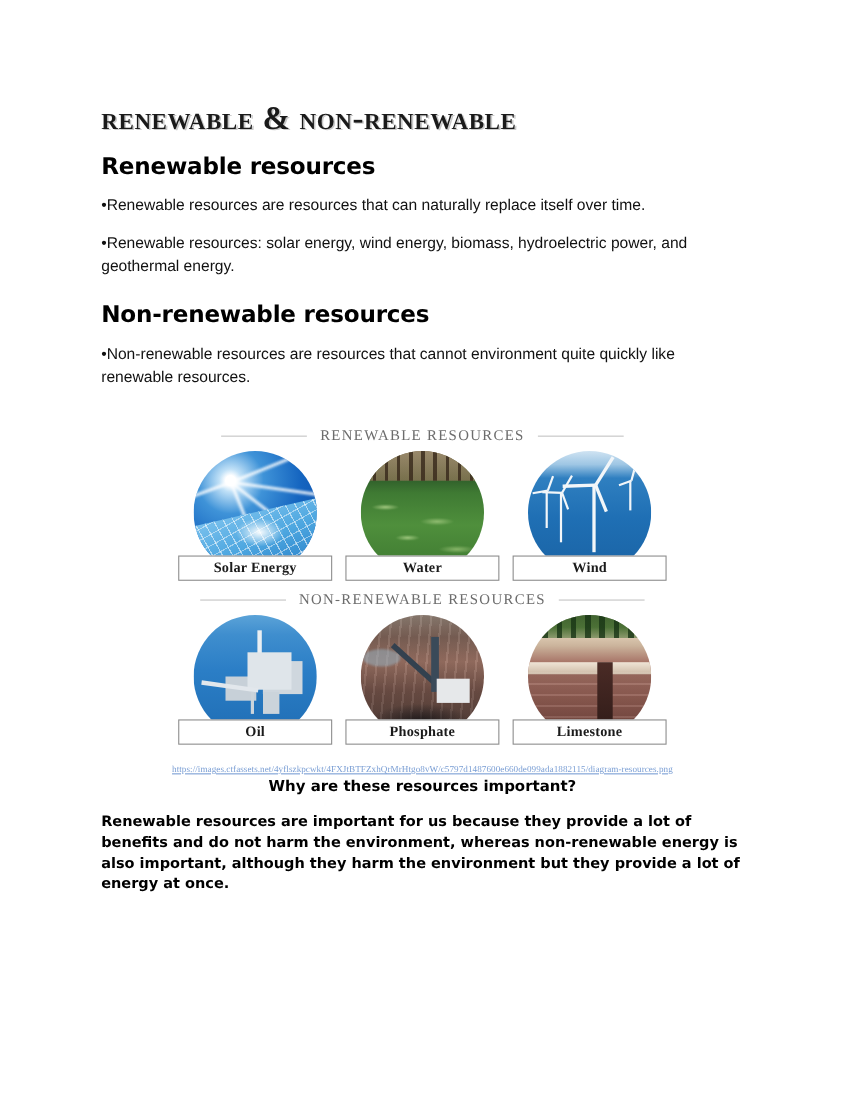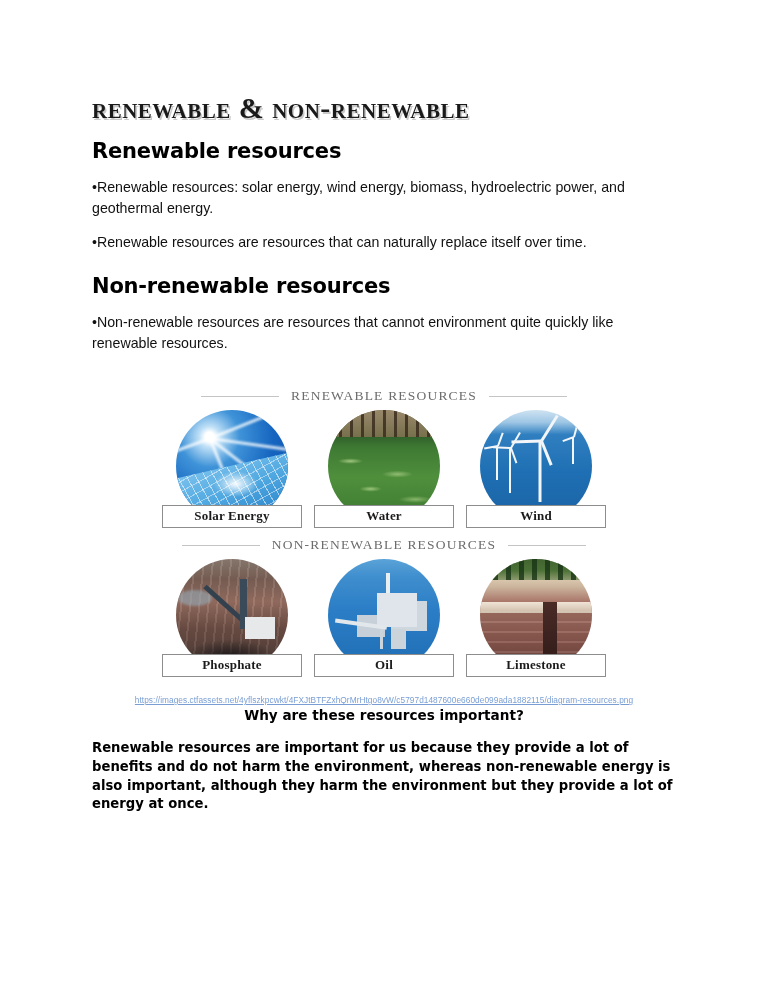--- a/index.html
+++ b/index.html
@@ -276,21 +276,21 @@
     background:
       repeating-linear-gradient(180deg, rgba(255,255,255,0.09) 0 2px, rgba(0,0,0,0.07) 2px 10px);
   }
 
   
   .source-link-wrap {
     margin-top: 12px;
     text-align: center;
   }
   .source-link {
-    font-family: Liberation Sans, sans-serif;
+    font-family: Liberation Serif, serif;
     font-size: 8.3px;
     color: #7a9ed4;
     text-decoration: underline;
     letter-spacing: 0.05px;
     word-break: break-all;
   }
 
   
   .closing {
   }
@@ -313,22 +313,22 @@
   }
 </style>
 </head>
 <body>
 
 <div class="page">
 
   <h1 class="doc-title">RENEWABLE &amp; NON-RENEWABLE</h1>
 
   <h2 class="section-heading">Renewable resources</h2>
+  <p class="bullet-para"><span class="dot">•</span><span>Renewable resources are resources that can naturally replace itself over time.</span></p>
   <p class="bullet-para"><span class="dot">•</span><span>Renewable resources: solar energy, wind energy, biomass, hydroelectric power, and geothermal energy.</span></p>
-  <p class="bullet-para"><span class="dot">•</span><span>Renewable resources are resources that can naturally replace itself over time.</span></p>
 
   <h2 class="section-heading second">Non-renewable resources</h2>
   <p class="bullet-para"><span class="dot">•</span><span>Non-renewable resources are resources that cannot environment quite quickly like renewable resources.</span></p>
 
   <div class="diagram">
 
     <div class="diagram-group">
       <div class="group-header">
         <span class="rule"></span>
         <span class="group-title">RENEWABLE RESOURCES</span>
@@ -397,46 +397,46 @@
     <div class="diagram-group">
       <div class="group-header">
         <span class="rule"></span>
         <span class="group-title">NON-RENEWABLE RESOURCES</span>
         <span class="rule"></span>
       </div>
       <div class="card-row">
 
         <div class="card">
           <div class="card-circle">
+            <div class="art art-oil">
+              <span class="derrick"></span>
+              <span class="platform"></span>
+              <span class="bridge"></span>
+              <span class="legs"></span>
+            </div>
+          </div>
+          <div class="card-label">Oil</div>
+        </div>
+
+        <div class="card">
+          <div class="card-circle">
             <div class="art art-phos">
               <span class="strata"></span>
               <span class="pit"></span>
               <span class="boom"></span>
               <span class="tower"></span>
               <span class="house"></span>
               <span class="dark"></span>
             </div>
           </div>
           <div class="card-label">Phosphate</div>
         </div>
 
         <div class="card">
           <div class="card-circle">
-            <div class="art art-oil">
-              <span class="derrick"></span>
-              <span class="platform"></span>
-              <span class="bridge"></span>
-              <span class="legs"></span>
-            </div>
-          </div>
-          <div class="card-label">Oil</div>
-        </div>
-
-        <div class="card">
-          <div class="card-circle">
             <div class="art art-lime">
               <span class="trees"></span>
               <span class="ledge"></span>
               <span class="face"></span>
               <span class="crack"></span>
             </div>
           </div>
           <div class="card-label">Limestone</div>
         </div>
 

